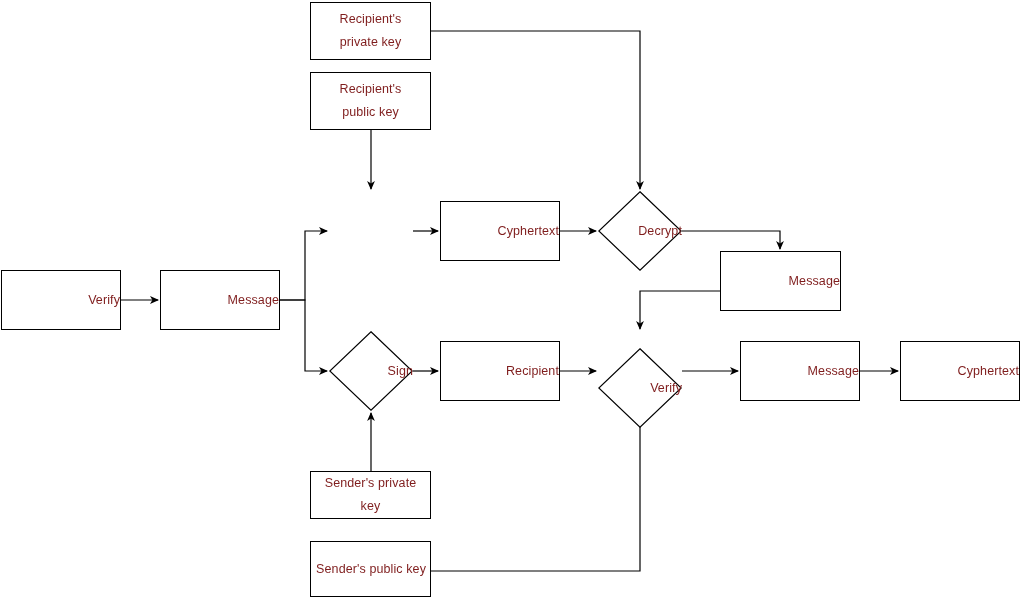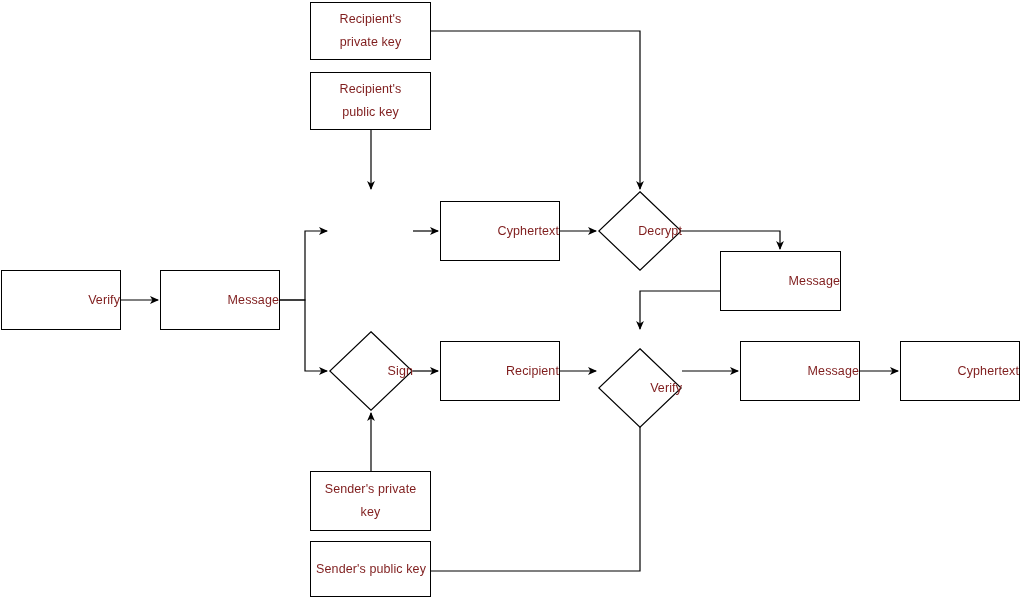--- a/index.html
+++ b/index.html
@@ -110,21 +110,21 @@
   </div>
 
   <div class="node rect" style="left:740px;top:341px;width:120px;height:60px;">
     <span>Message</span>
   </div>
 
   <div class="node rect" style="left:900px;top:341px;width:120px;height:60px;">
     <span>Cyphertext</span>
   </div>
 
-  <div class="node rect" style="left:310px;top:471px;width:121px;height:60px;padding:0 4px;">
+  <div class="node rect" style="left:310px;top:471px;width:121px;height:48px;padding:0 4px;">
     <span>Sender's private key</span>
   </div>
 
   <div class="node rect" style="left:310px;top:541px;width:121px;height:56px;padding:0 4px;">
     <span>Sender's public key</span>
   </div>
 
 </div>
 
 </body></html>

